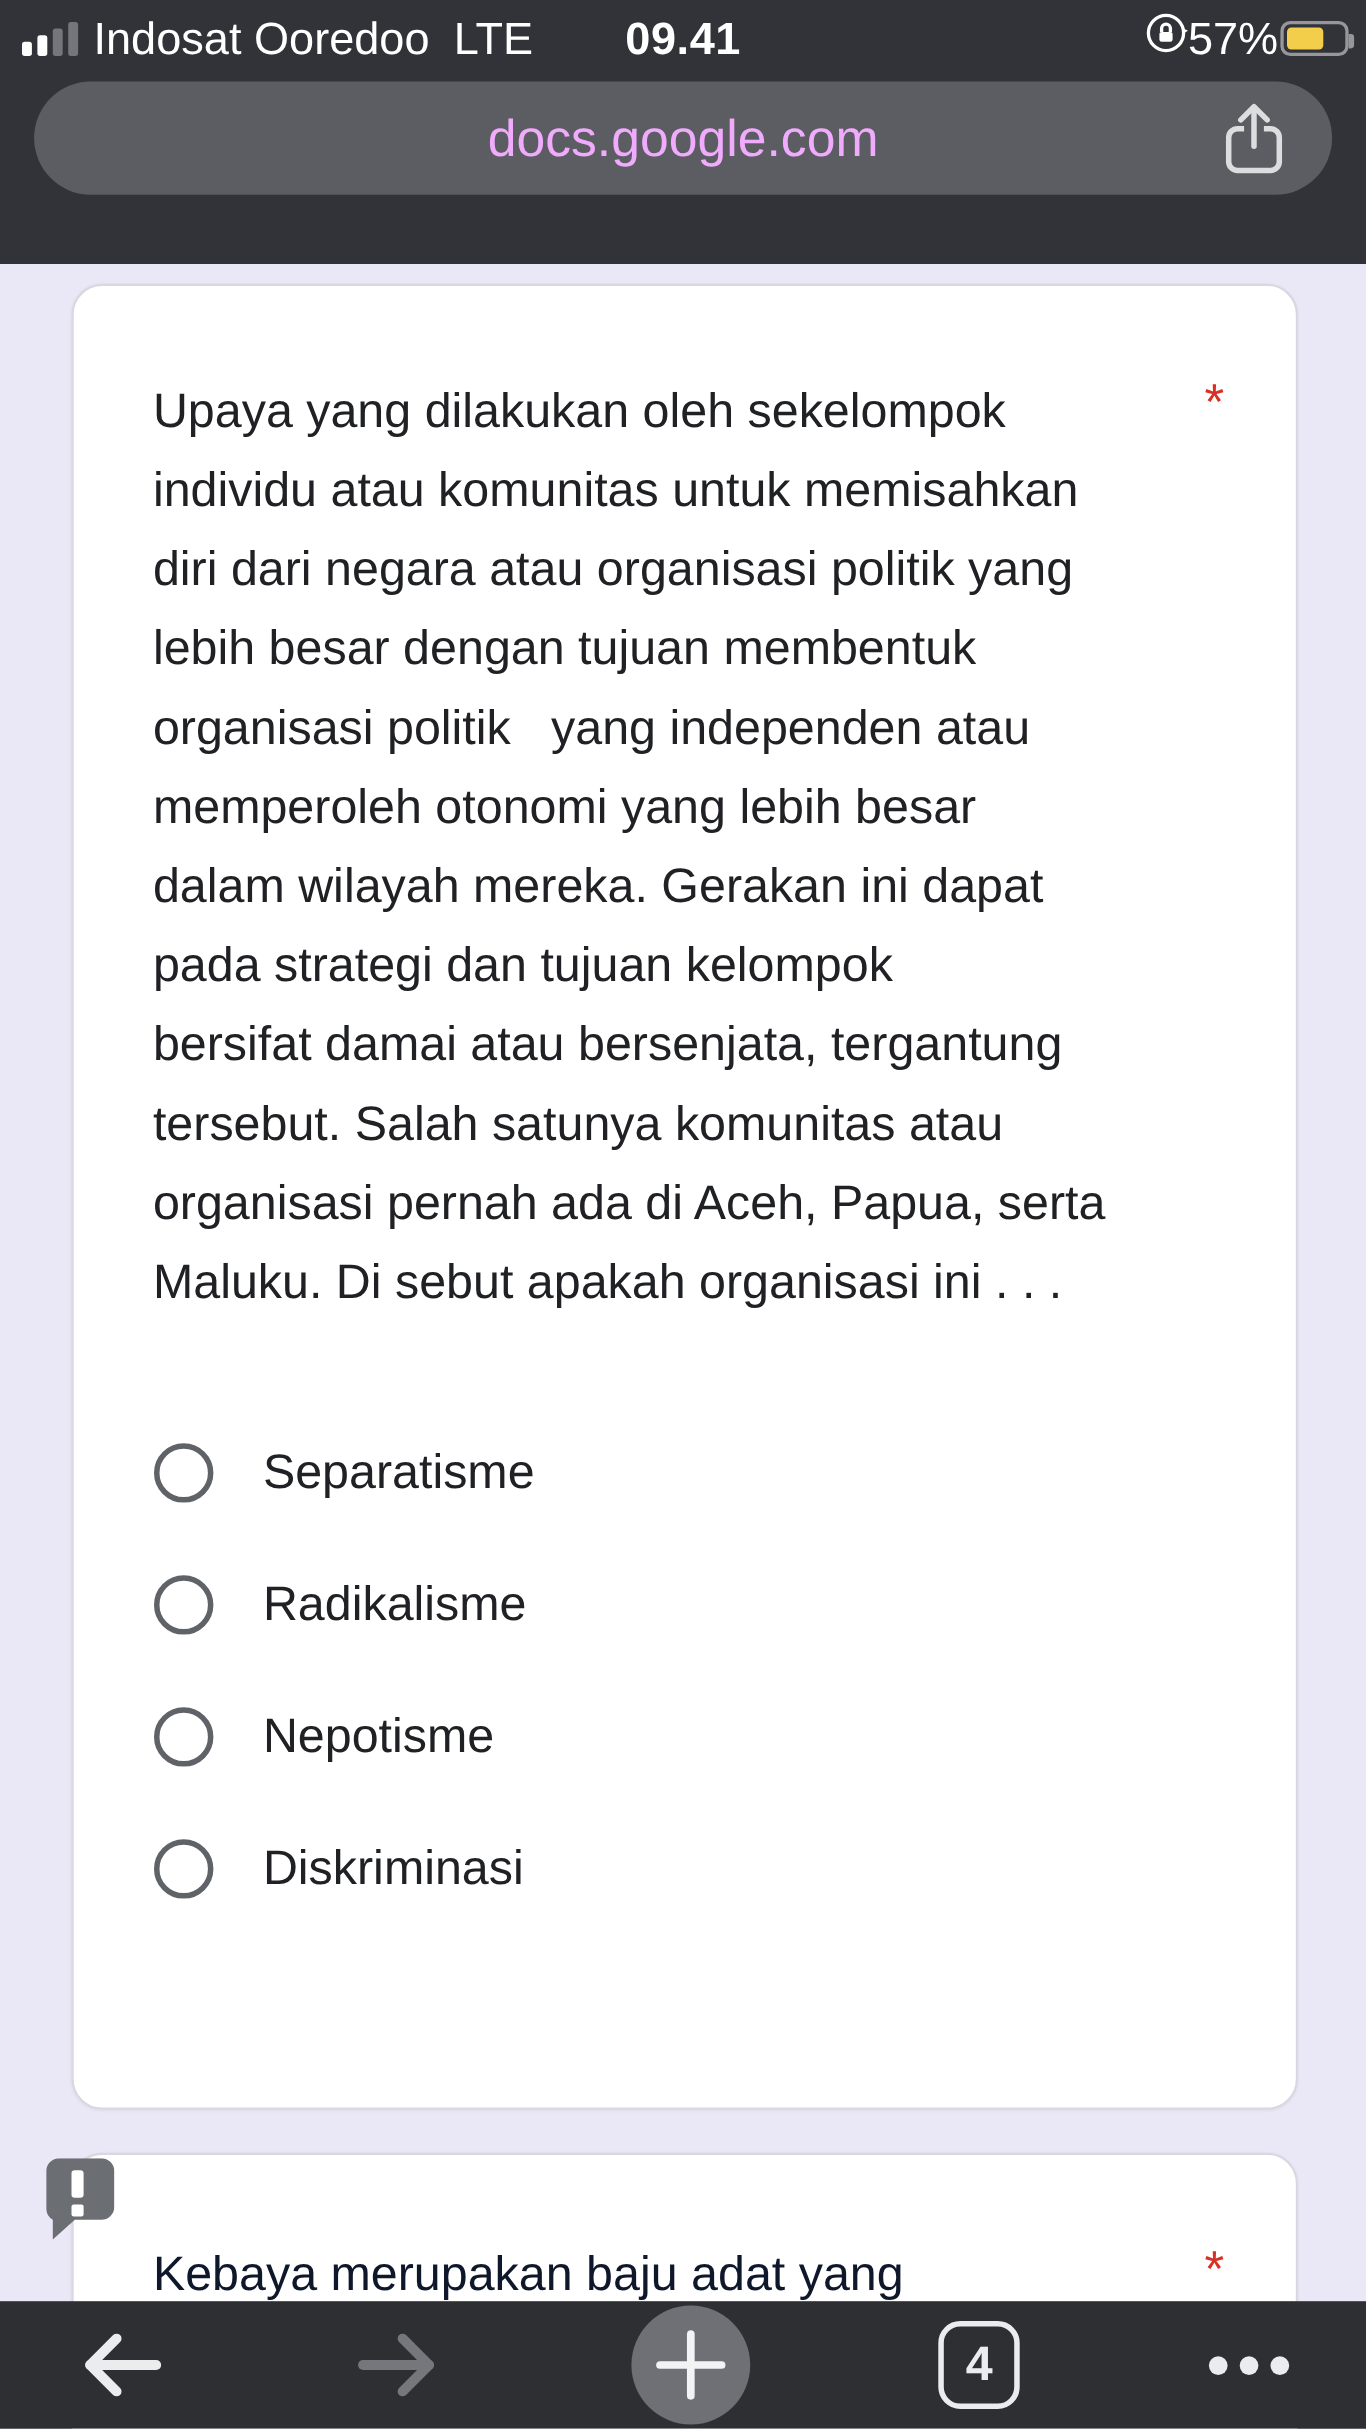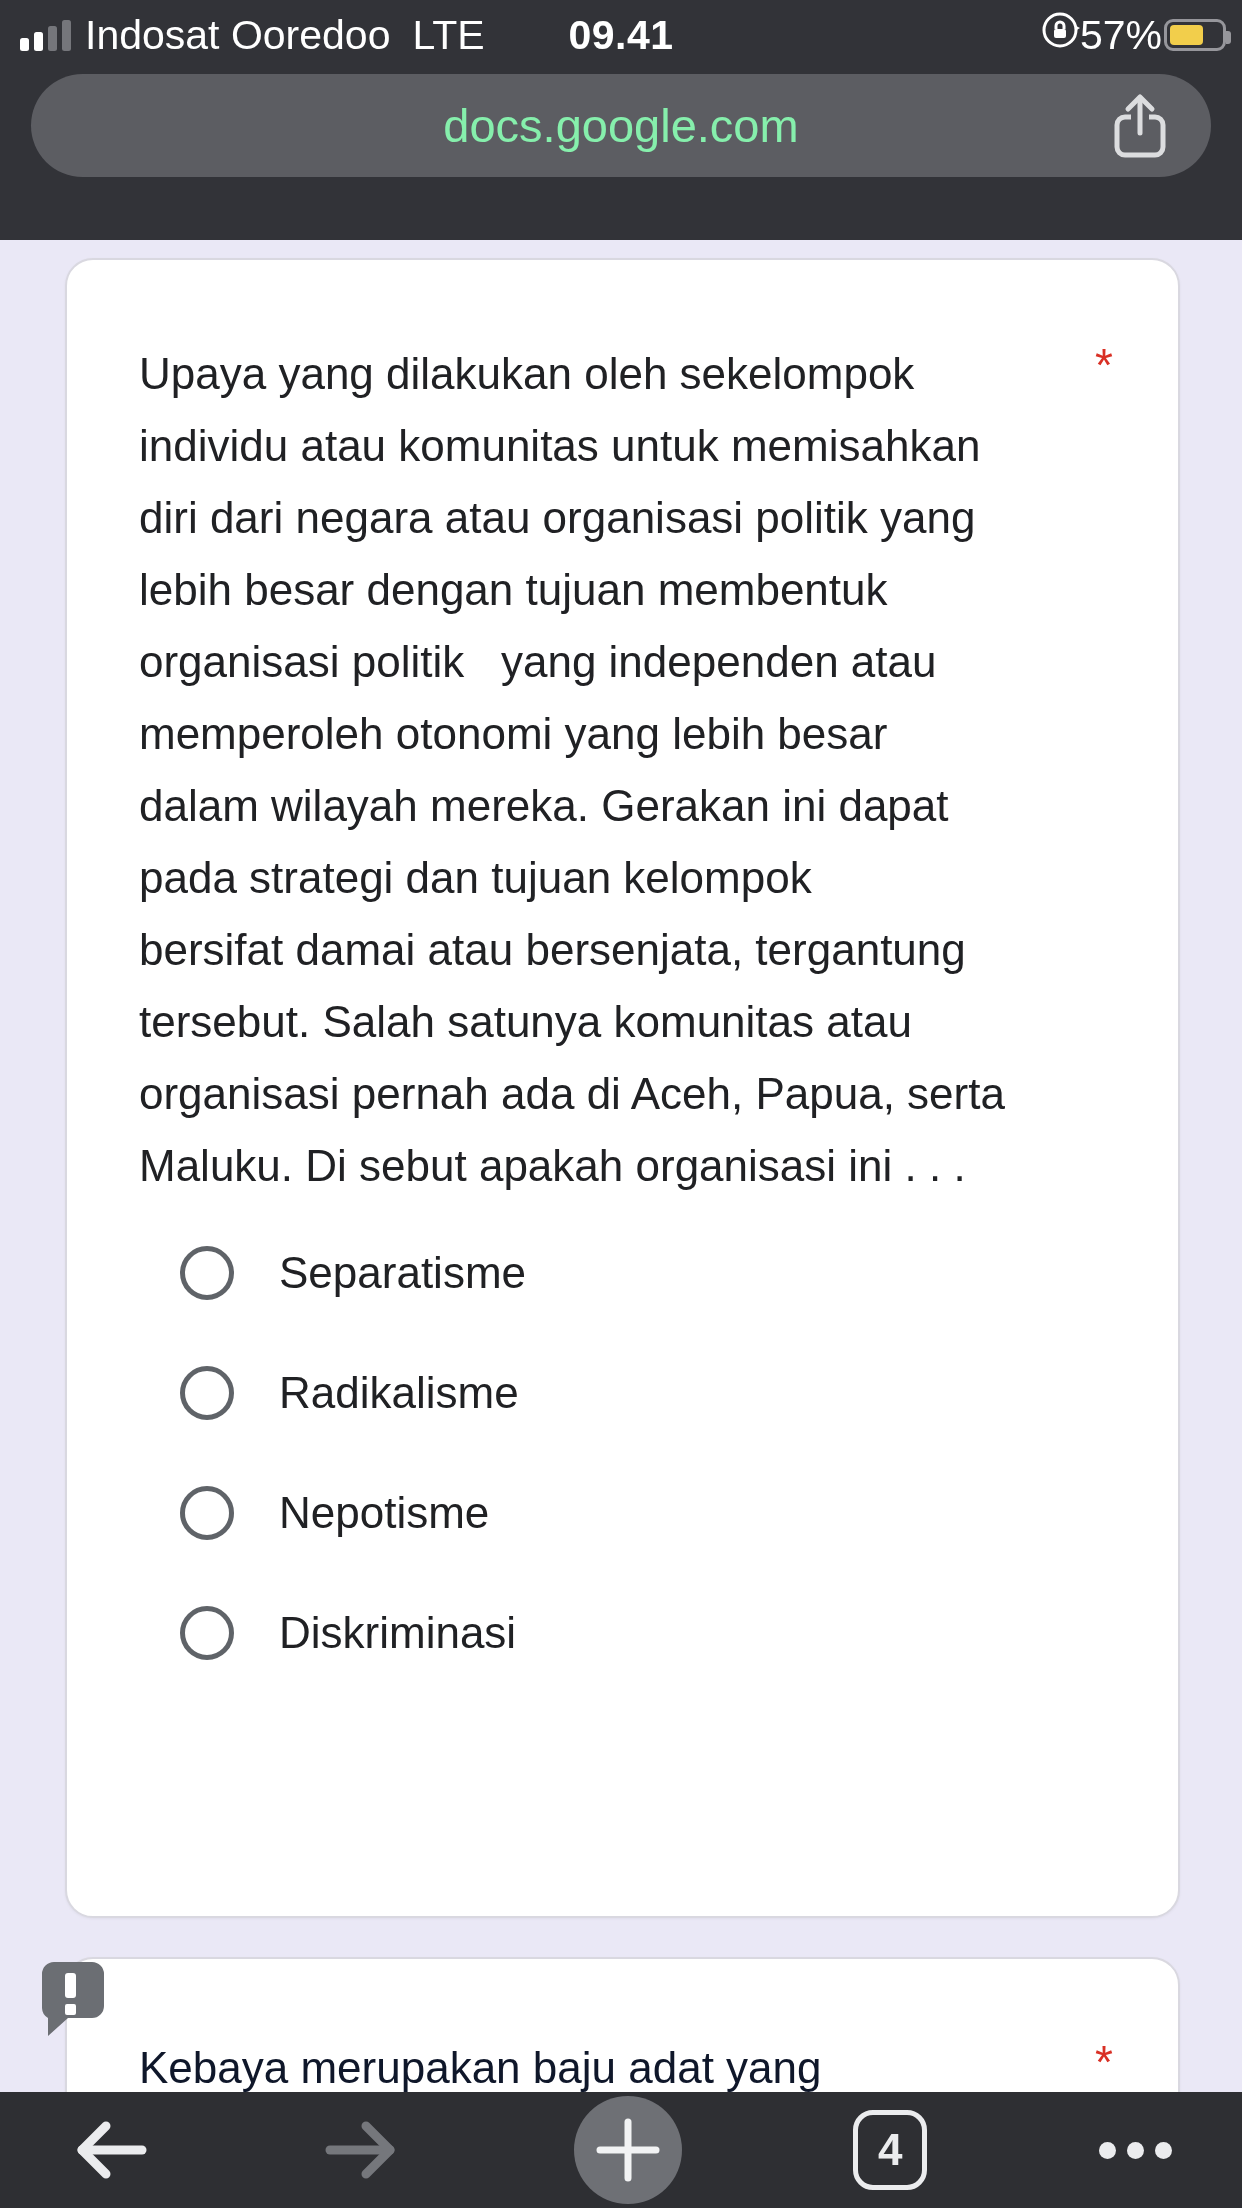--- a/index.html
+++ b/index.html
@@ -37,41 +37,41 @@
     background:#f2ce4b; border-radius:4px; }
   .battery .nub { position:absolute; right:-8px; top:9px; width:5px; height:13px;
     background:#96969b; border-radius:0 3px 3px 0; }
 
   .url-row { position:relative; height:143px; }
   .url-pill {
     position:absolute; left:31px; top:10px; width:1180px; height:103px;
     background:#5c5d62; border-radius:52px;
     display:flex; align-items:center; justify-content:center;
   }
-  .url-text { color:#86efac; font-size:47px;text-align:center; }
+  .url-text { color:#f0abfc; font-size:47px;text-align:center; }
   .share-btn { position:absolute; right:38px; top:19px; width:66px; height:66px;
     display:flex; align-items:center; justify-content:center; }
 
   
   .card {
     position:absolute; left:65px; width:1115px; background:#fff;
     border:2px solid #d9d8e0; border-radius:28px;
     box-shadow:0 1px 3px rgba(0,0,0,0.05); z-index:1;
   }
   .card-sliver { top:140px; height:82px; }
   .question-card { top:258px; height:1660px; }
   .next-card { top:1957px; height:420px; }
 
   .req-star { position:absolute; left:1028px; top:82px; color:#d93025;
     font-size:46px; line-height:46px; }
   .q-text { padding:78px 80px 0 72px; color:#202124; font-size:44px; }
   .q-line { height:72px; line-height:72px; white-space:pre; }
 
   .options { margin-top:44px; }
-  .option { height:120px; display:flex; align-items:flex-start; padding-left:73px;margin-left:40px; }
+  .option { height:120px; display:flex; align-items:flex-end; padding-left:73px; }
   .radio { width:54px; height:54px; border:5px solid #5f6368; border-radius:50%;
     flex:0 0 auto; }
   .option-label { margin-left:45px; font-size:44px; color:#202124; line-height:54px; }
 
   .next-line { position:absolute; left:72px; top:86px; font-size:44px; line-height:46px;
     color:#0f172a; white-space:pre; }
 
   .bubble { position:absolute; left:42px; top:1962px; z-index:3; }
 
   

